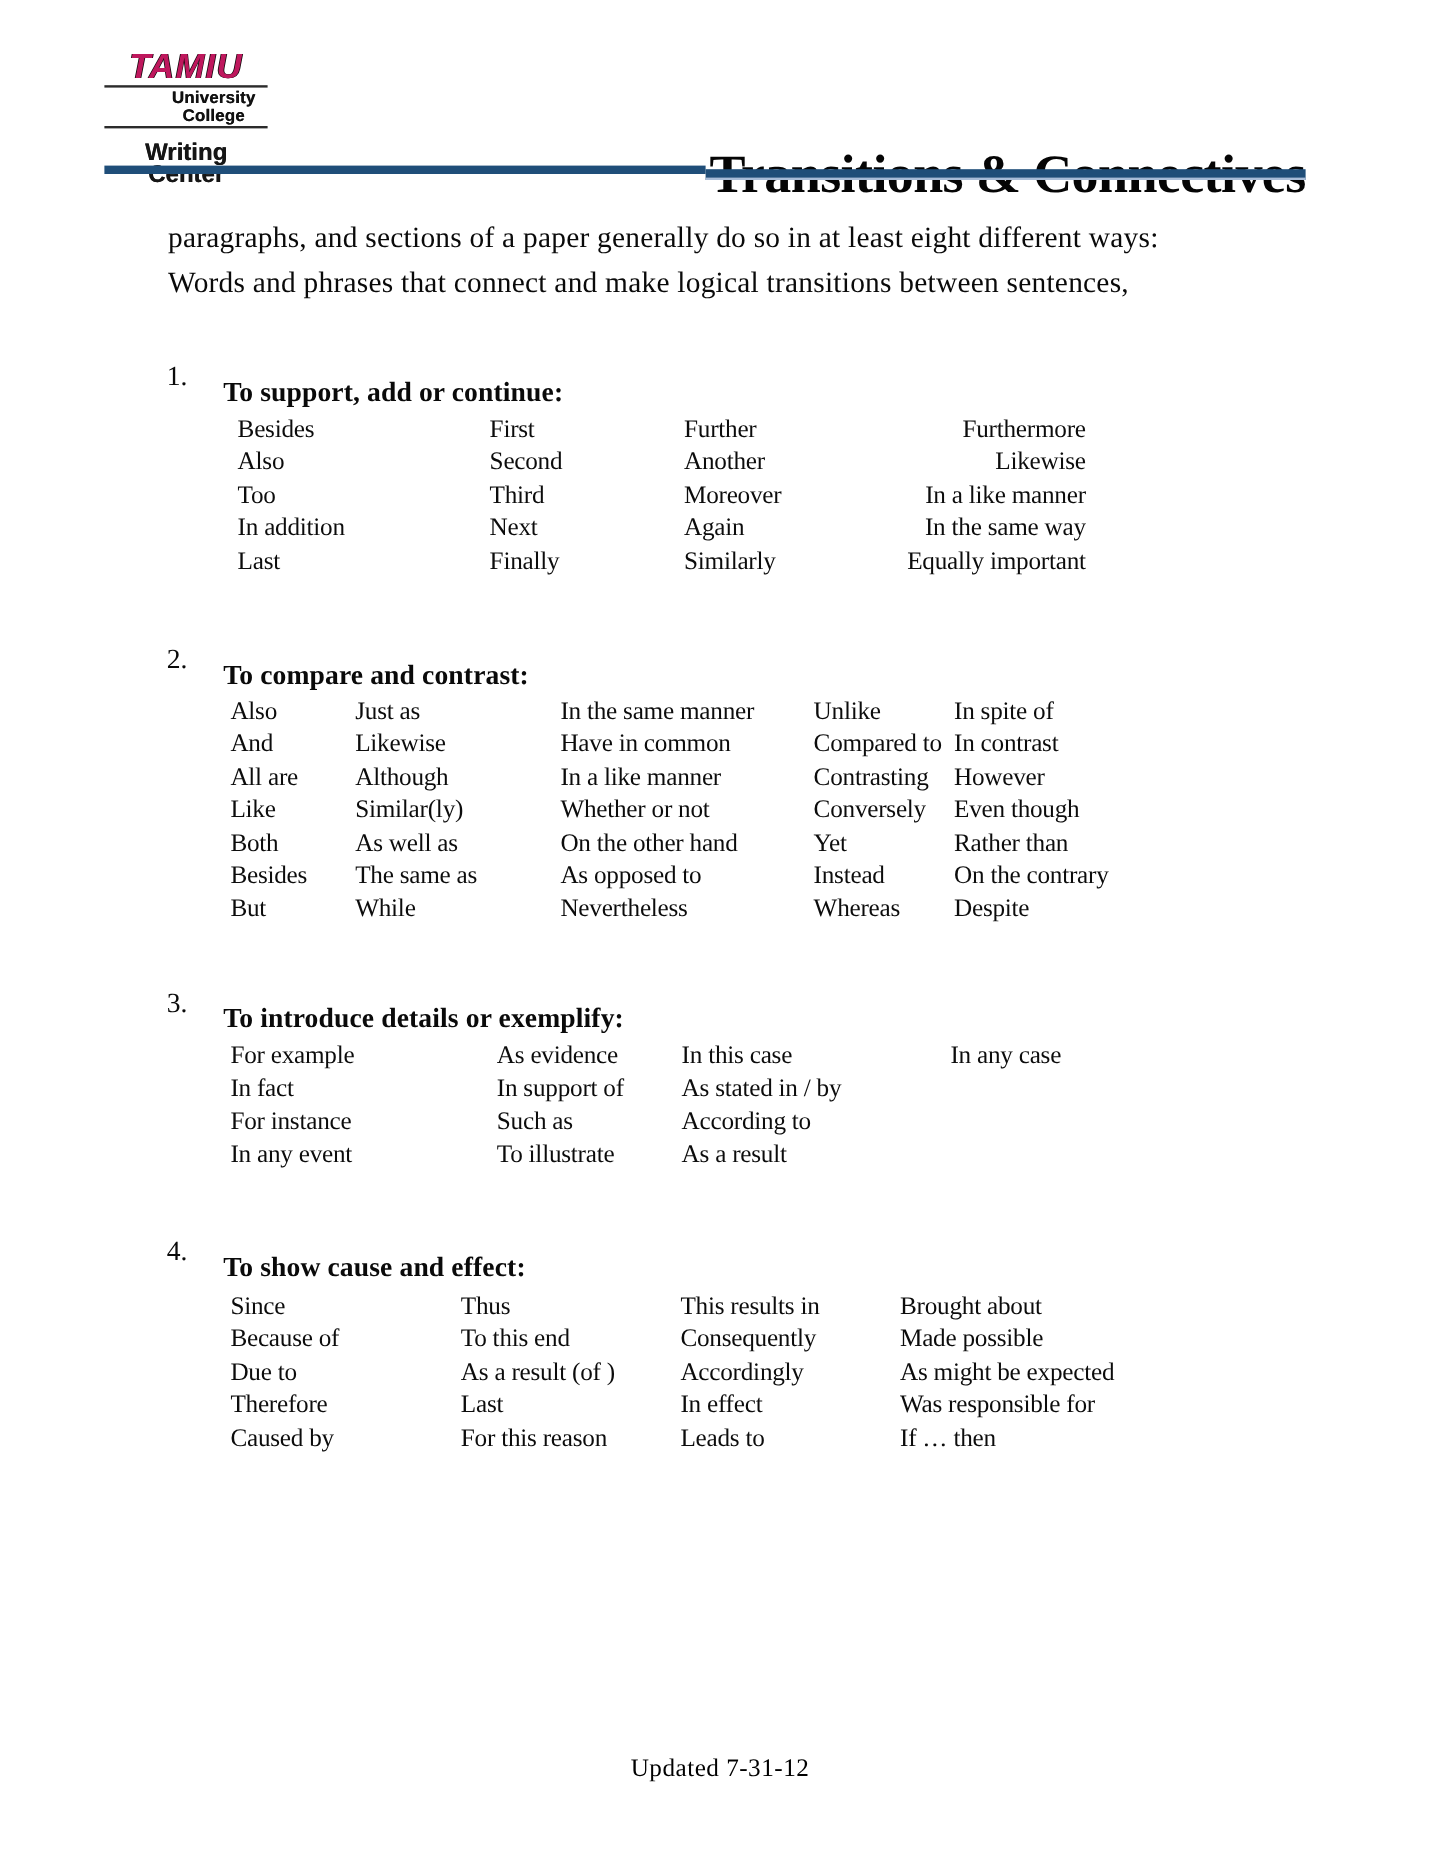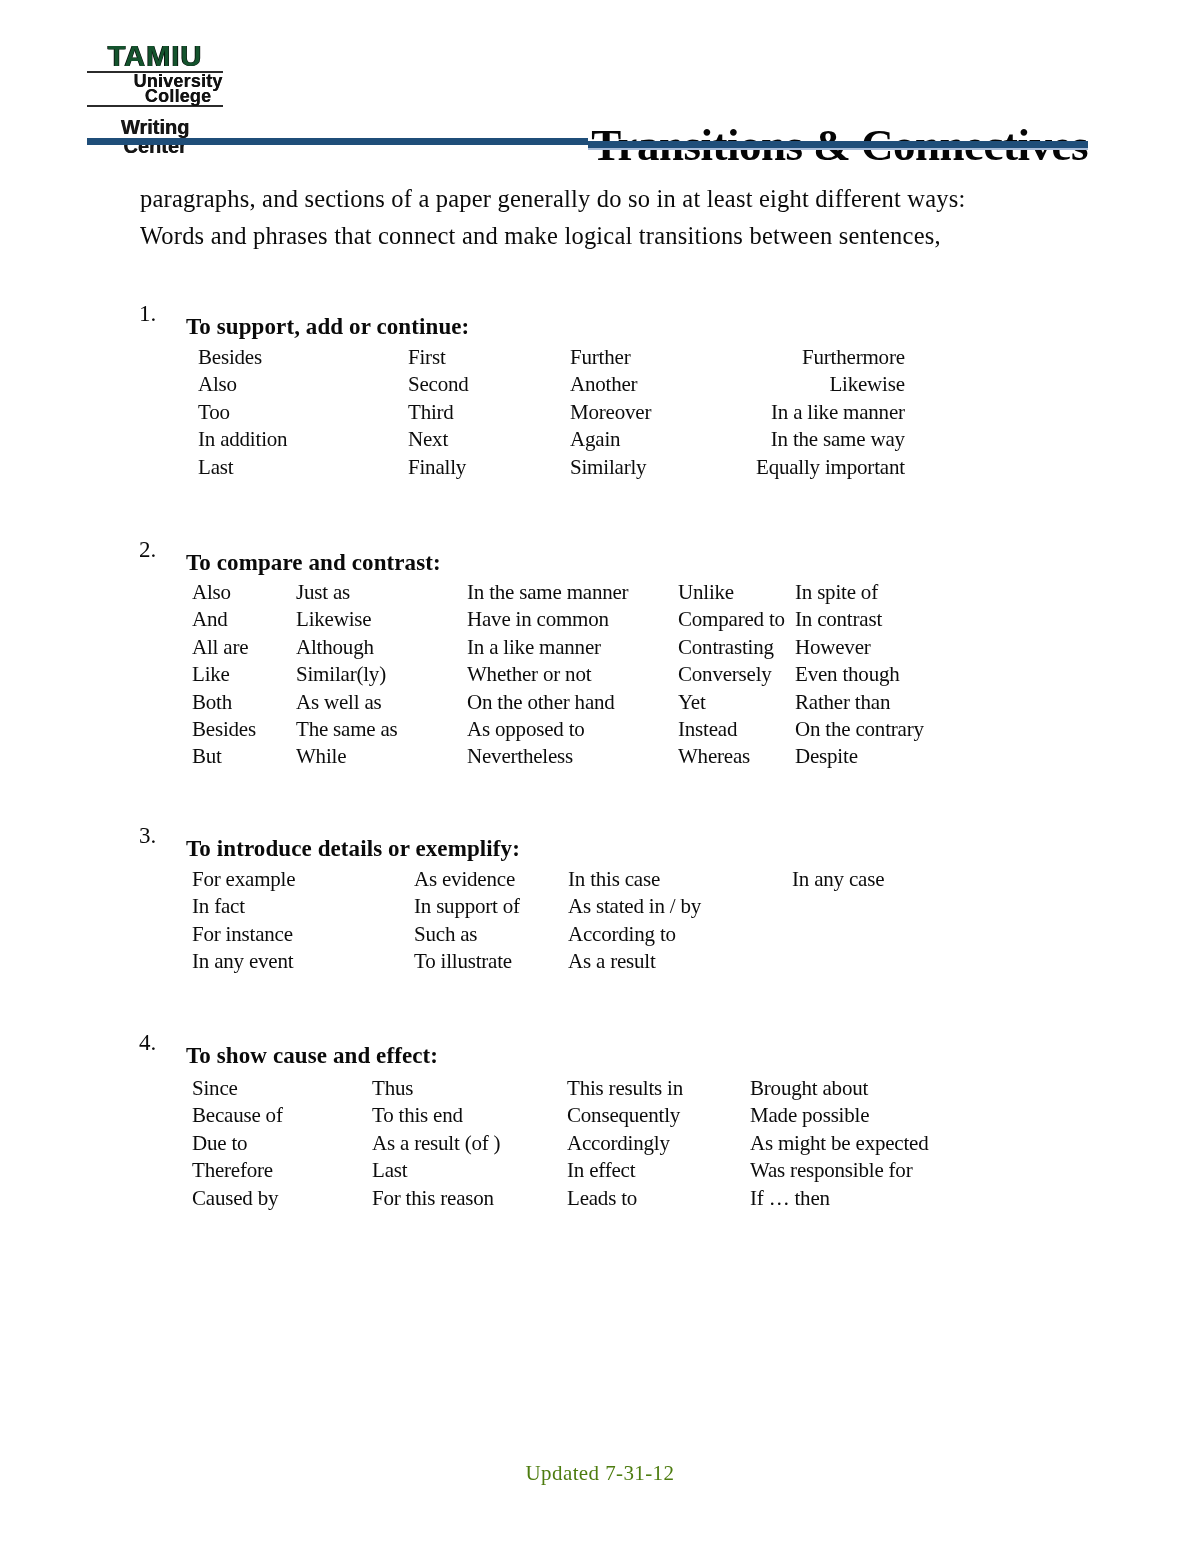--- a/index.html
+++ b/index.html
@@ -9,26 +9,26 @@
     position:relative;
     font-family:"Liberation Serif", serif;
     color:#0a0a0a;
     overflow:hidden;
   }
   
   .logo{position:absolute;left:87px;top:42px;width:136px;text-align:center;}
   .logo-acronym{
     font-family:"Liberation Sans", sans-serif;
     font-weight:900;font-size:29px;line-height:28px;letter-spacing:1px;
-    color:#14532d;text-shadow:0.6px 0 0 #050505,-0.6px 0 0 #050505;
+    color:#be185d;text-shadow:0.6px 0 0 #050505,-0.6px 0 0 #050505;font-style:italic;
   }
   .logo-rule{height:2px;background:#2b2b2b;margin:1px 0 1px 0;}
   .logo-college{
     font-family:"Liberation Sans", sans-serif;
-    font-weight:700;font-size:18px;line-height:15px;letter-spacing:0.2px;
+    font-weight:700;font-size:14px;line-height:15px;letter-spacing:0.2px;
     color:#111;text-shadow:0.3px 0 0 #111;margin-left:46px;
   }
   .logo-writing{
     font-family:"Liberation Sans", sans-serif;
     font-weight:700;font-size:20px;line-height:19px;
     color:#161616;text-shadow:0.4px 0 0 #161616;margin-top:11px;
   }
   
   .doc-title{
     position:absolute;top:92px;right:112px;
@@ -53,21 +53,21 @@
   }
   .word-columns{position:absolute;left:0;width:1200px;}
   .word-col{position:absolute;top:0;}
   .word-item{
     font-size:21px;line-height:27.4px;letter-spacing:-0.2px;
     white-space:nowrap;color:#0c0c0c;
   }
   
   .footer{
     position:absolute;left:0;top:1461px;width:1200px;text-align:center;
-    font-size:21px;letter-spacing:0.4px;color:#4d7c0f;
+    font-size:21px;letter-spacing:0.4px;color:#000000;
   }
 </style>
 </head>
 <body>
 
 <div class="logo">
   <div class="logo-acronym">TAMIU</div>
   <div class="logo-rule"></div>
   <div class="logo-college">University College</div>
   <div class="logo-rule"></div>
@@ -204,21 +204,21 @@
   <span class="sec-num">4.</span>
   <h2 class="sec-heading">To show cause and effect:</h2>
   <div class="word-columns" style="top:46px;">
       <div class="word-col" style="left: 192px;">
         <div class="word-item">Since</div>
         <div class="word-item">Because of</div>
         <div class="word-item">Due to</div>
         <div class="word-item">Therefore</div>
         <div class="word-item">Caused by</div>
       </div>
-      <div class="word-col" style="left: 372px;">
+      <div class="word-col" style="left: 384px;">
         <div class="word-item">Thus</div>
         <div class="word-item">To this end</div>
         <div class="word-item">As a result (of )</div>
         <div class="word-item">Last</div>
         <div class="word-item">For this reason</div>
       </div>
       <div class="word-col" style="left: 567px;">
         <div class="word-item">This results in</div>
         <div class="word-item">Consequently</div>
         <div class="word-item">Accordingly</div>

